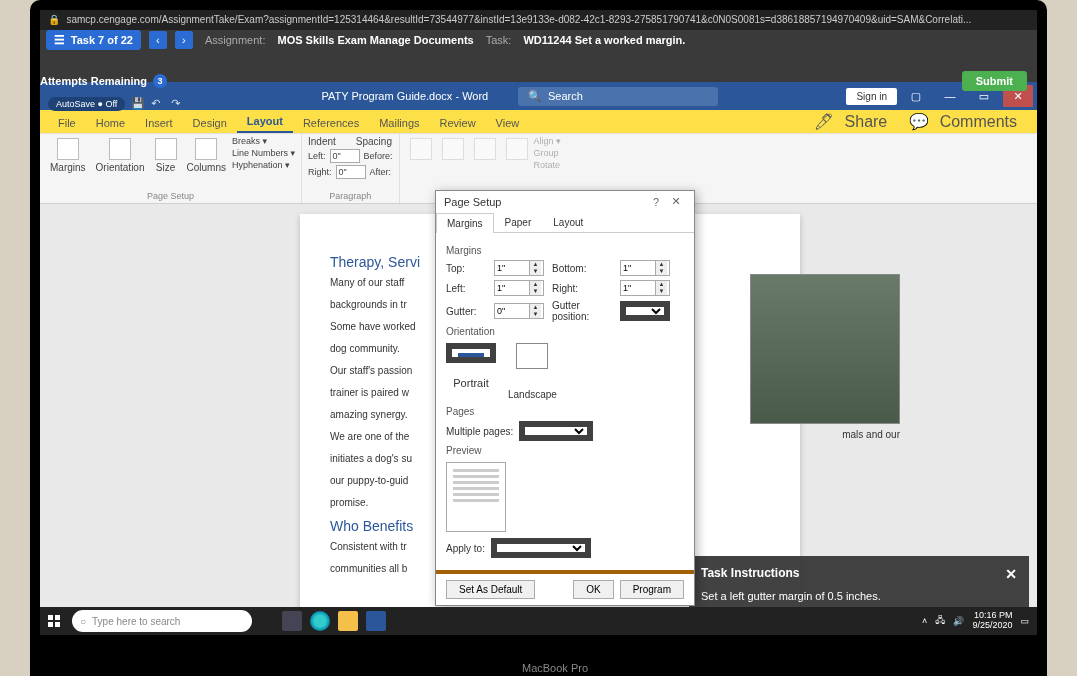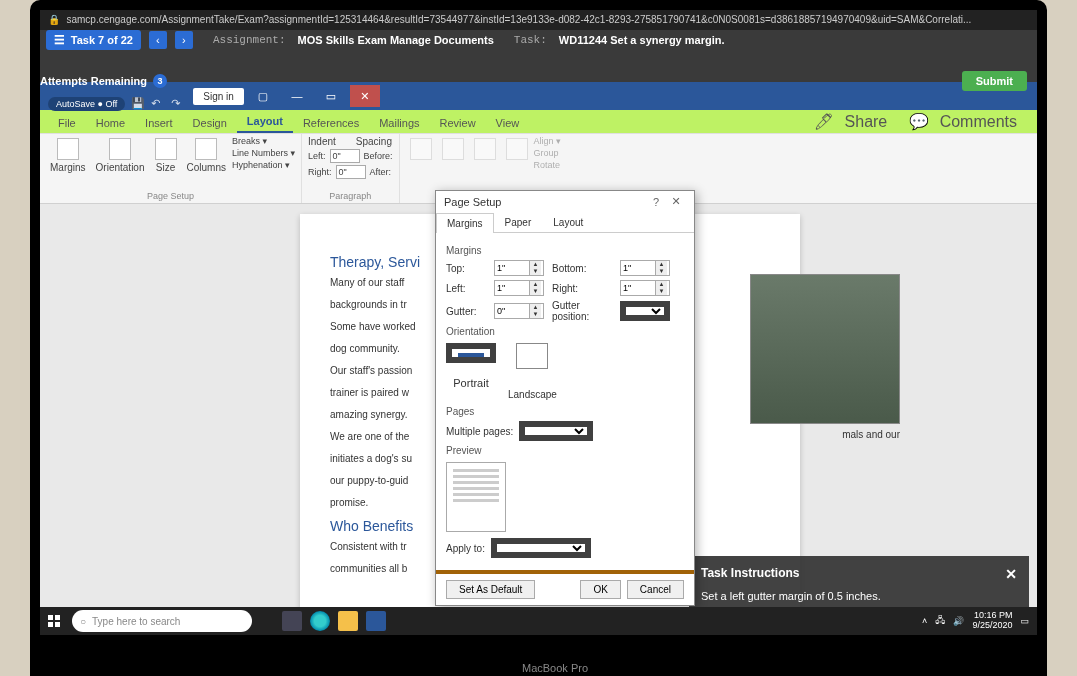--- a/index.html
+++ b/index.html
@@ -16,37 +16,37 @@
   
   .cengage { background: #3a3a3a; height: 52px; color: #fff; font-size: 11px; display: flex; flex-direction: column; }
   .cengage-row1 { display: flex; align-items: center; height: 26px; padding: 0 6px; gap: 8px; }
   .task-pill { background: #2b6cd4; border-radius: 3px; padding: 3px 8px; display: flex; align-items: center; gap: 6px; font-weight: bold; }
   .task-pill .ham { font-size: 12px; }
   .arrow-btn { background: #2b6cd4; width: 18px; height: 18px; display: flex; align-items: center; justify-content: center; border-radius: 2px; cursor: pointer; }
   .cengage-row2 { display: flex; align-items: center; justify-content: flex-start; height: 26px; position: relative; margin-top: 24px; }
   .attempts { display: flex; align-items: center; gap: 6px; font-weight: bold; }
   .badge-blue { background: #2b6cd4; border-radius: 50%; width: 14px; height: 14px; display: flex; align-items: center; justify-content: center; font-size: 9px; }
   .submit-btn { position: absolute; right: 10px; background: #4caf50; color: #fff; border: none; padding: 4px 14px; border-radius: 3px; font-weight: bold; font-size: 11px; cursor: pointer; }
-  .label-dim { color: #aaa; margin-left: 12px; font-family: Liberation Mono, monospace; }
+  .label-dim { color: #aaa; margin-left: 4px; }
   .label-val { font-weight: bold; margin-left: 4px; }
 
   
   .word-title { background: #2b579a; color: #fff; height: 28px; display: flex; align-items: center; font-size: 11px; }
   .word-title .left { display: flex; align-items: center; gap: 6px; padding: 0 8px; margin-top: 16px; }
   .autosave { background: #1e4276; padding: 2px 8px; border-radius: 10px; font-size: 9px; }
   .qat-icon { width: 14px; height: 14px; display: inline-block; opacity: 0.8; }
   .word-title .center { flex: 1; text-align: center; display: flex; align-items: center; justify-content: center; gap: 30px; }
   .search-box { background: #4a73ad; padding: 3px 30px 3px 10px; border-radius: 3px; display: flex; align-items: center; gap: 6px; font-size: 11px; min-width: 200px; }
   .word-title .right { display: flex; align-items: center; gap: 4px; padding-right: 4px; }
   .signin { background: #fff; color: #333; padding: 3px 10px; border-radius: 2px; font-size: 10px; cursor: pointer; }
   .wctrl { width: 30px; height: 22px; display: flex; align-items: center; justify-content: center; cursor: pointer; color: #fff; font-size: 11px; }
   .wctrl.close { background: #c0504d; }
 
   
-  .ribbon-tabs { background: #bef264; border-bottom: 1px solid #e0e0e0; height: 24px; display: flex; align-items: flex-end; font-size: 11px; padding: 0 8px; }
+  .ribbon-tabs { background: #fde047; border-bottom: 1px solid #e0e0e0; height: 24px; display: flex; align-items: flex-end; font-size: 11px; padding: 0 8px; }
   .ribbon-tab { padding: 4px 10px; color: #555; cursor: pointer; }
   .ribbon-tab.active { color: #2b579a; border-bottom: 2px solid #2b579a; font-weight: 600; }
   .ribbon-right { margin-left: auto; display: flex; gap: 4px; color: #555; font-size: 16px; }
   .ribbon-right span { padding: 2px 6px; cursor: pointer; }
 
   
   .ribbon { background: #f5f5f5; border-bottom: 1px solid #d0d0d0; height: 70px; display: flex; font-size: 10px; color: #444; position: relative; }
   .rgroup { border-right: 1px solid #e0e0e0; padding: 2px 6px; display: flex; flex-direction: column; }
   .rgroup .items { display: flex; gap: 2px; flex: 1; align-items: flex-start; }
   .rgroup .glabel { text-align: center; font-size: 9px; color: #888; padding-top: 2px; }
@@ -135,37 +135,44 @@
         </div>
         <div class="arrow-btn">
             <span>‹</span>
           </div>
         <div class="arrow-btn">
             <span>›</span>
           </div>
         <span class="label-dim">Assignment:</span>
         <span class="label-val">MOS Skills Exam Manage Documents</span>
         <span class="label-dim">Task:</span>
-        <span class="label-val">WD11244 Set a synergy margin.</span>
+        <span class="label-val">WD11244 Set a worked margin.</span>
       </div>
       <div class="cengage-row2">
         <div class="attempts">
           <span>Attempts Remaining</span>
           <span class="badge-blue">3</span>
         </div>
         <button class="submit-btn">Submit</button>
       </div>
     </div>
 
     <div class="word-title">
       <div class="left">
         <span class="autosave">AutoSave ● Off</span>
         <span class="qat-icon">💾</span>
         <span class="qat-icon">↶</span>
         <span class="qat-icon">↷</span>
+      </div>
+      <div class="center">
+        <span>PATY Program Guide.docx - Word</span>
+        <div class="search-box">
+          <span>🔍</span>
+          <span>Search</span>
+        </div>
       </div>
       <div class="right">
         <span class="signin">Sign in</span>
         <span class="wctrl">▢</span>
         <span class="wctrl">—</span>
         <span class="wctrl">▭</span>
         <span class="wctrl close">✕</span>
       </div>
     </div>
 
@@ -379,21 +386,21 @@
 
         <div class="dlg-row">
           <span>Apply to:</span>
           <select class="sel" style="width:100px;"><option>Whole document</option></select>
         </div>
       </div>
       <div class="dlg-footer">
         <button class="dlg-btn">Set As Default</button>
         <div style="display:flex; gap:6px;">
           <button class="dlg-btn">OK</button>
-          <button class="dlg-btn">Cancel</button>
+          <button class="dlg-btn">Program</button>
         </div>
       </div>
     </div>
 
     <div class="taskbar">
       <div class="start">
           <div class="win-logo"></div>
         </div>
       <div class="searchtask">
         <span>○</span>

